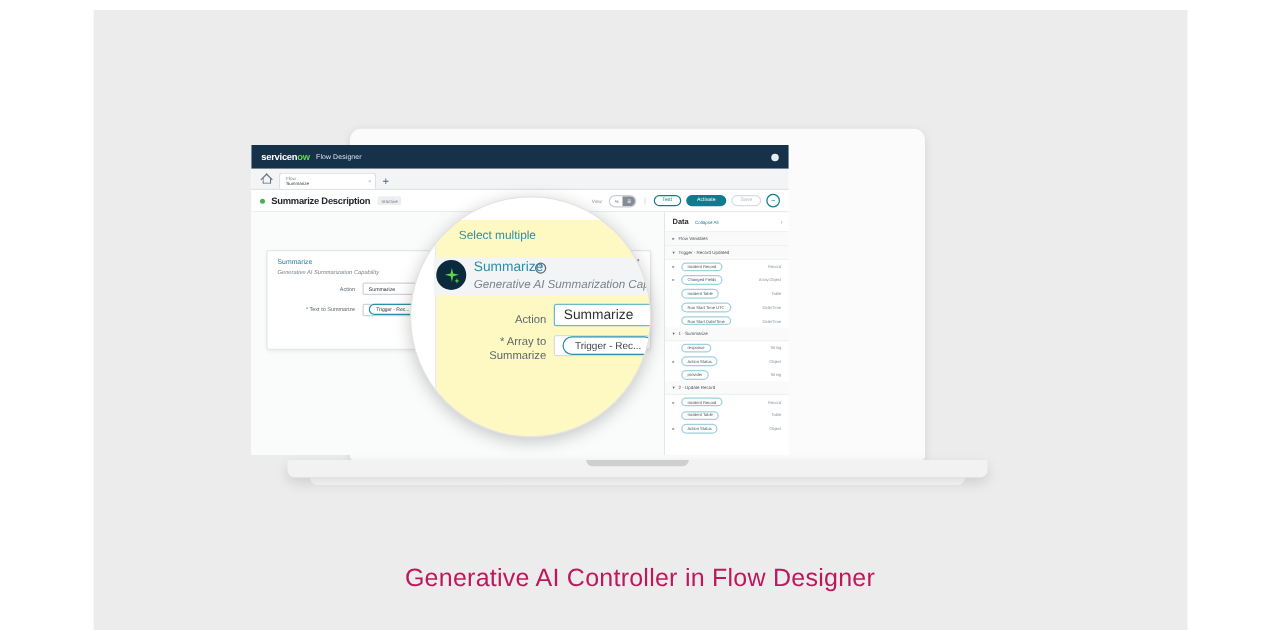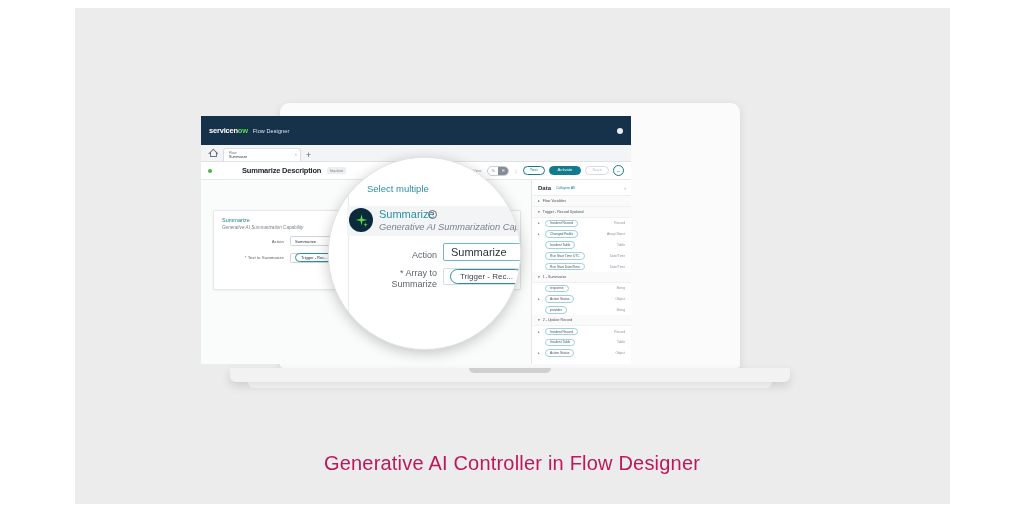--- a/index.html
+++ b/index.html
@@ -17,21 +17,21 @@
   .screen{position:absolute;left:126px;top:108px;width:430px;height:248px;background:#ffffff;
           overflow:hidden;}
   .base{position:absolute;left:0px;top:265px;width:560px;height:14px;background:#f2f2f2;
         border-radius:2px 2px 6px 6px;box-shadow:0 4px 10px rgba(0,0,0,.13);}
   .base:after{content:"";position:absolute;left:50%;top:0;transform:translateX(-50%);
         width:82px;height:5px;background:#cfcfcf;border-radius:0 0 5px 5px;}
   .baseshadow{position:absolute;left:18px;top:279px;width:524px;height:6px;
         background:linear-gradient(#e3e3e3,#efefef);border-radius:0 0 8px 8px;}
 
   
-  .sn-header{position:relative;height:29px;background:#16314a;display:flex;align-items:center;
+  .sn-header{position:relative;height:19px;background:#16314a;display:flex;align-items:center;
         padding:0 8px;box-sizing:border-box;}
   .sn-logo{font-size:7.5px;font-weight:bold;color:#ffffff;letter-spacing:-.2px;}
   .sn-logo .grn{color:#62d84e;}
   .sn-app{font-size:5.5px;color:#dfe6ec;margin-left:5px;letter-spacing:.1px;}
   .sn-bell{margin-left:auto;width:6px;height:6px;border-radius:50%;background:#e8edf2;}
 
   .sn-tabbar{height:17px;background:#f3f4f6;border-bottom:1px solid #e0e2e5;
         display:flex;align-items:flex-end;padding-left:6px;box-sizing:border-box;position:relative;}
   .home-ico{width:9px;height:9px;margin:0 5px 3px 2px;position:relative;}
   .home-ico:before{content:"";position:absolute;left:1px;top:3px;width:7px;height:5px;
@@ -41,21 +41,21 @@
   .flow-tab{background:#ffffff;border:1px solid #dcdee1;border-bottom:none;border-radius:3px 3px 0 0;
         padding:1.5px 12px 1.5px 5px;min-width:78px;position:relative;height:13px;box-sizing:border-box;}
   .flow-tab .t1{font-size:3.6px;color:#707a85;line-height:4.4px;}
   .flow-tab .t2{font-size:3.6px;color:#32373d;line-height:4.4px;}
   .tab-x{position:absolute;right:3px;top:4px;font-size:4px;color:#8a939d;line-height:4px;}
   .tab-plus{font-size:9px;color:#5c6670;margin:0 0 1px 5px;line-height:9px;}
 
   .sn-titlebar{height:18px;background:#ffffff;border-bottom:1px solid #e7e8ea;display:flex;
         align-items:center;padding:0 7px;box-sizing:border-box;}
   .dot-live{width:4px;height:4px;border-radius:50%;background:#4caf50;margin-right:5px;}
-  .sn-title{font-size:7.5px;color:#20262c;font-weight:600;letter-spacing:-.2px;margin-left:25px;}
+  .sn-title{font-size:7.5px;color:#20262c;font-weight:600;letter-spacing:-.2px;}
   .badge-inactive{margin-left:6px;font-size:3.6px;color:#6f7880;background:#eceef0;
         border-radius:1.5px;padding:1.2px 3px;letter-spacing:.1px;}
   .tb-right{margin-left:auto;display:flex;align-items:center;gap:4px;}
   .view-lbl{font-size:3.7px;color:#8d959d;margin-right:1px;}
   .seg{display:flex;border:1px solid #c9ced3;border-radius:6px;overflow:hidden;height:8px;}
   .seg div{width:10px;height:100%;display:flex;align-items:center;justify-content:center;
         font-size:3.5px;color:#6d767f;}
   .seg div.on{background:#848c94;color:#fff;}
   .sep{color:#c9ced3;font-size:6px;margin:0 2px;}
   .btn{border:1px solid #0f7b8c;color:#0f7b8c;background:#fff;border-radius:7px;
@@ -96,21 +96,21 @@
         background:#fafafa;border-bottom:1px solid #f0f1f2;}
   .dp-sec .car{font-size:3.6px;color:#5c646c;}
   .dp-item{display:flex;align-items:center;padding:1.6px 6px;gap:3px;}
   .dp-item .car{width:4px;font-size:3.4px;color:#6d757c;}
   .dp-chip{border:1px solid #9fd0dd;border-radius:5px;padding:.8px 4px;color:#49545c;font-size:3.3px;
         background:#fff;white-space:nowrap;}
   .dp-type{margin-left:auto;font-size:3.3px;color:#8d959d;white-space:nowrap;}
 
   
   #lens{position:absolute;left:253px;top:149px;width:191px;height:191px;border-radius:50%;
-        background:#ffffff;box-shadow:0 3px 14px rgba(0,0,0,.22);overflow:hidden;
+        background:#fef9c3;box-shadow:0 3px 14px rgba(0,0,0,.22);overflow:hidden;
         border:1px solid #e3e3e3;}
   .lens-inner{position:absolute;left:0;top:0;width:191px;height:191px;}
   .lz-actions{position:absolute;left:2px;top:26px;font-size:9px;color:#5d666e;}
   .lz-sel{position:absolute;left:38px;top:25px;font-size:9.5px;color:#2b8fa8;}
   .lz-band{position:absolute;left:18px;top:48px;right:0;height:30px;background:#f2f4f5;}
   .lz-avatar{position:absolute;left:20px;top:50px;width:24px;height:24px;border-radius:50%;
         background:#0b2b3c;display:flex;align-items:center;justify-content:center;}
   .lz-spark{position:relative;width:15px;height:15px;}
   .lz-title{position:absolute;left:50px;top:50px;font-size:11px;color:#2b8fa8;}
   .lz-q{position:absolute;left:99px;top:52px;width:7px;height:7px;border-radius:50%;

